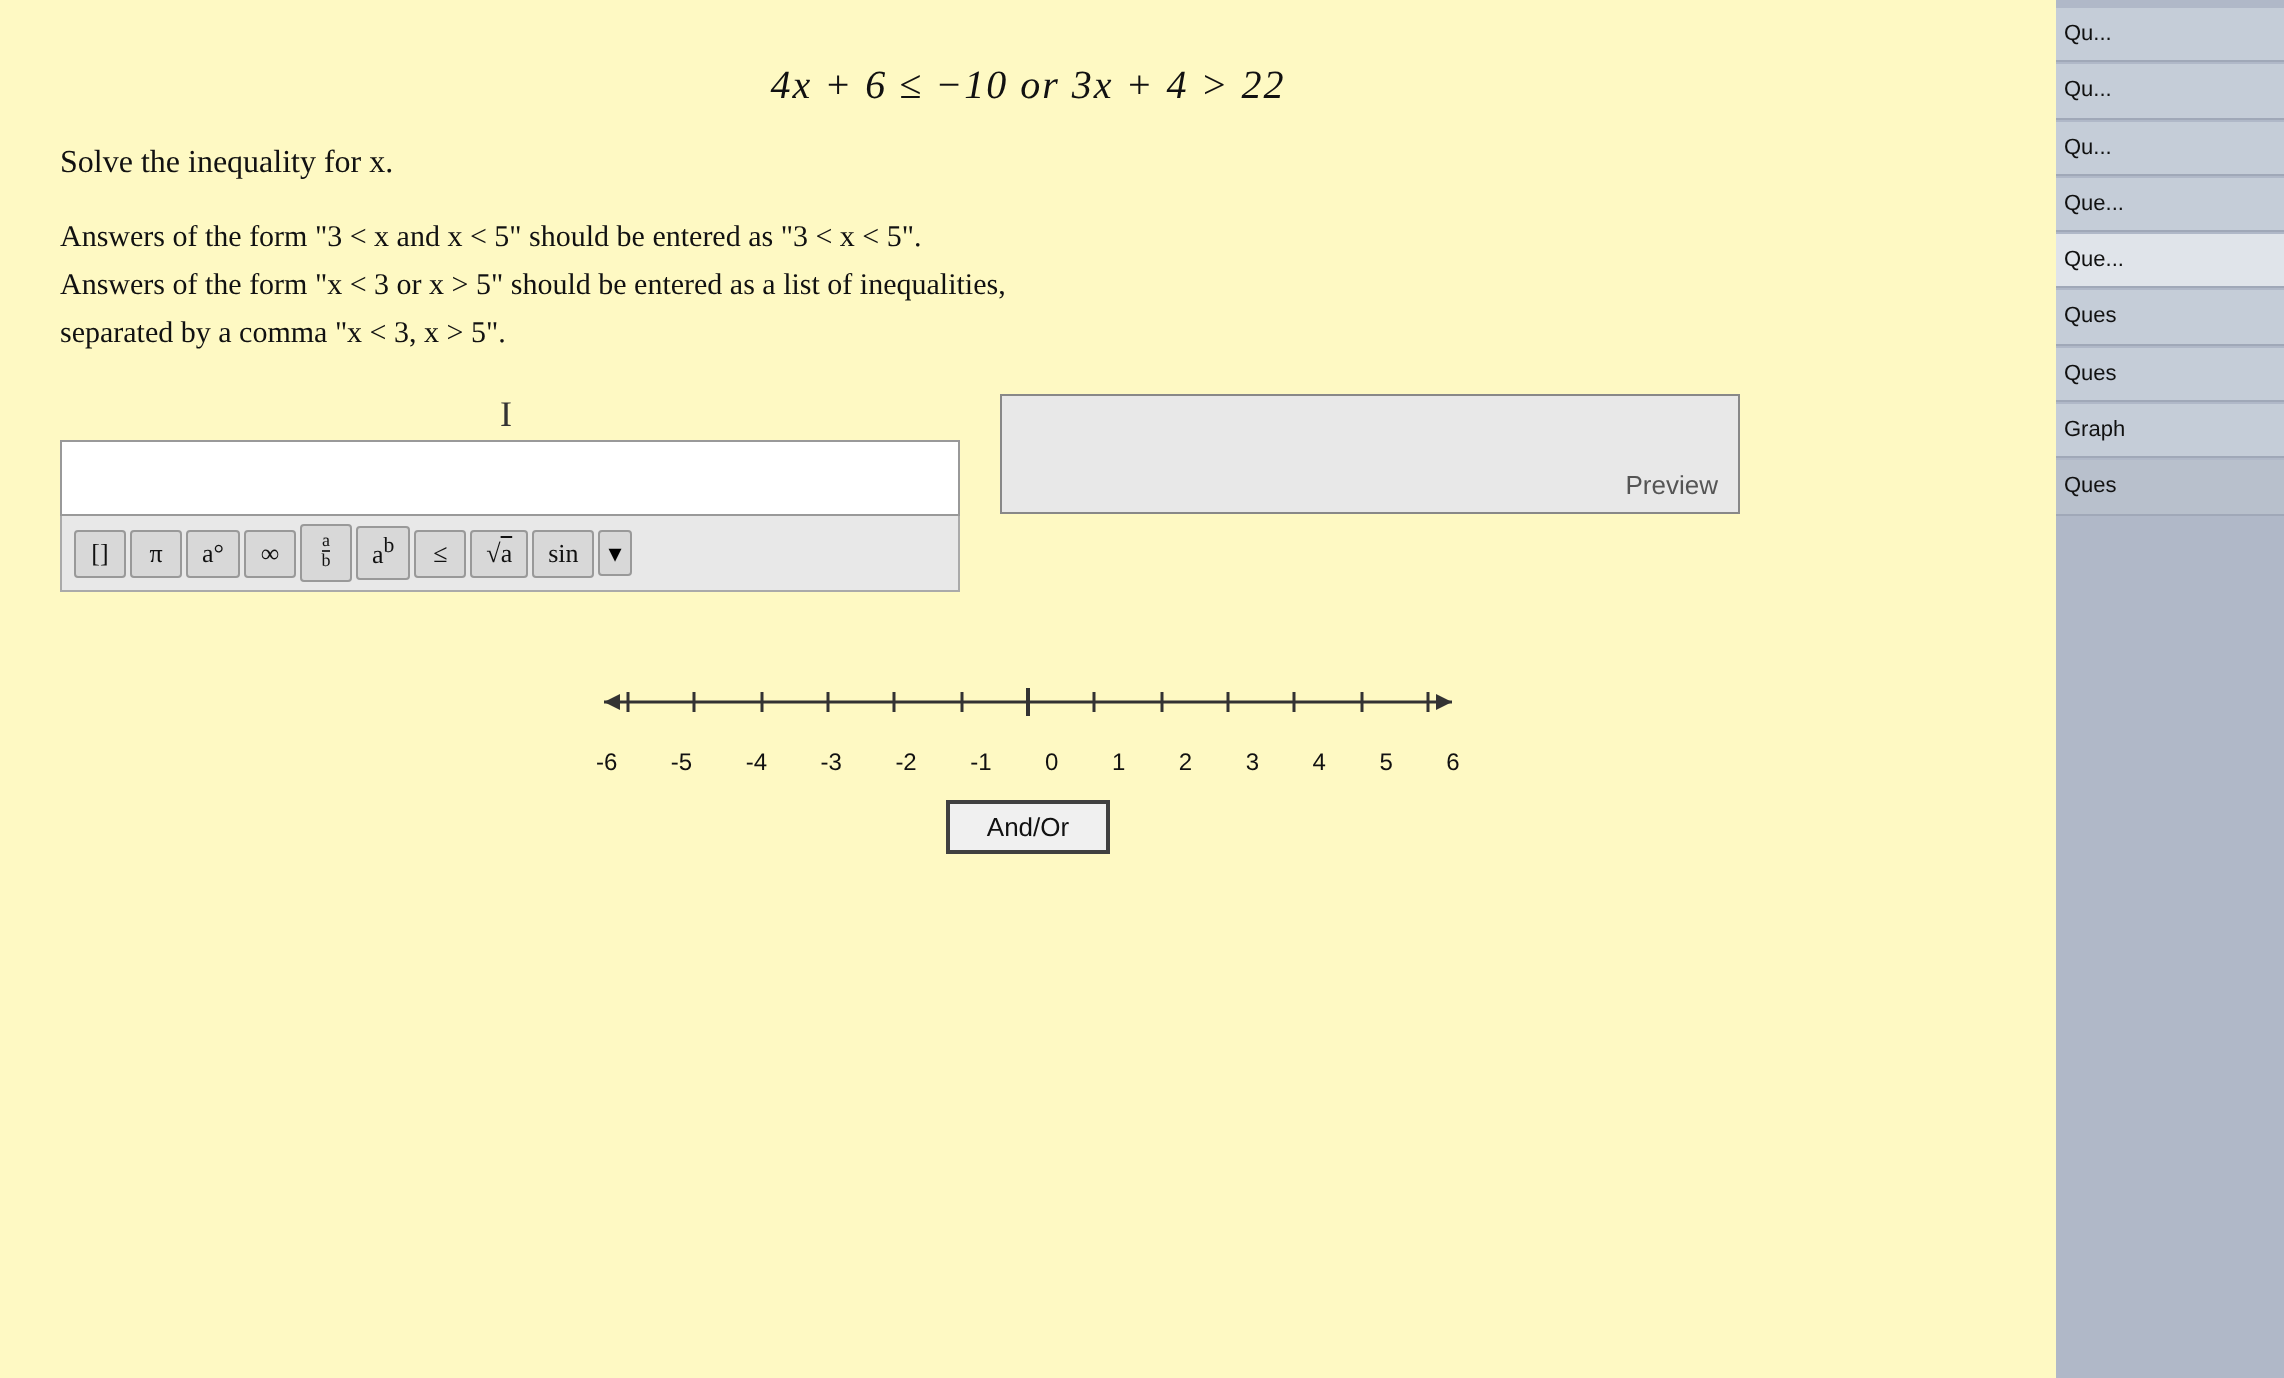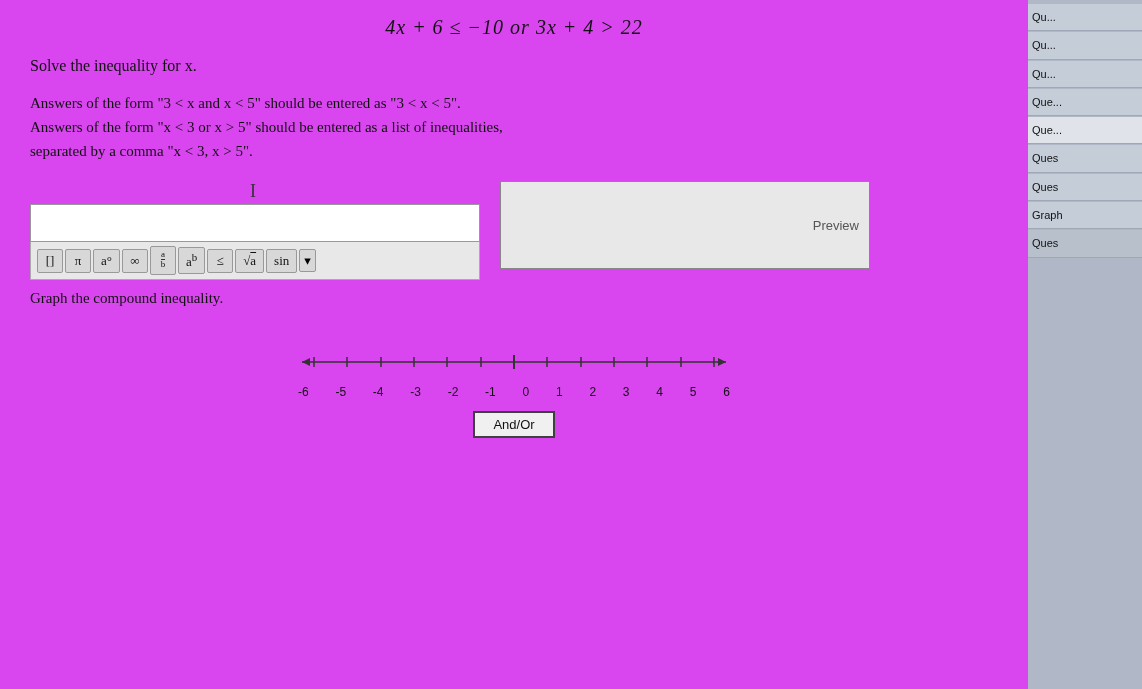--- a/index.html
+++ b/index.html
@@ -8,22 +8,22 @@
       font-family: Georgia, 'Times New Roman', serif;
       background: #d0d0d0;
       width: 1142px;
       height: 689px;
       overflow: hidden;
       display: flex;
     }
 
     .main-content {
       flex: 1;
-      background: #d946ef;
-      padding: 16px 30px;
+      background: #fef9c3;
+      padding: 32px 30px;
       position: relative;
     }
 
     .equation-header {
       text-align: center;
       font-size: 20px;
       margin-bottom: 18px;
       font-style: italic;
       color: #111;
       letter-spacing: 1px;
@@ -102,24 +102,24 @@
       padding: 3px 4px;
       font-size: 13px;
       cursor: pointer;
       border-radius: 2px;
     }
 
     .preview-box {
       border: 1px solid #888;
       background: #e8e8e8;
       width: 370px;
-      height: 88px;
+      height: 60px;
       padding: 6px 10px;
       display: flex;
-      align-items: center;
+      align-items: flex-end;
       justify-content: flex-end;
     }
 
     .preview-label {
       font-size: 13px;
       color: #555;
       font-family: Arial, sans-serif;
     }
 
     .graph-label {
@@ -254,21 +254,20 @@
         <button class="toolbar-btn" style="">sin</button>
         <button class="toolbar-dropdown">▾</button>
       </div>
     </div>
 
     <div class="preview-box">
       <span class="preview-label">Preview</span>
     </div>
   </div>
 
-  <div class="graph-label">Graph the compound inequality.</div>
 
   <div class="number-line-section">
     <div class="number-line-container">
       <svg class="number-line-svg" viewBox="0 0 440 30">
 
         <line x1="8" y1="15" x2="432" y2="15" stroke="#333" stroke-width="1.5"></line>
 
         <polygon points="8,15 16,11 16,19" fill="#333"></polygon>
 
         <polygon points="432,15 424,11 424,19" fill="#333"></polygon>

